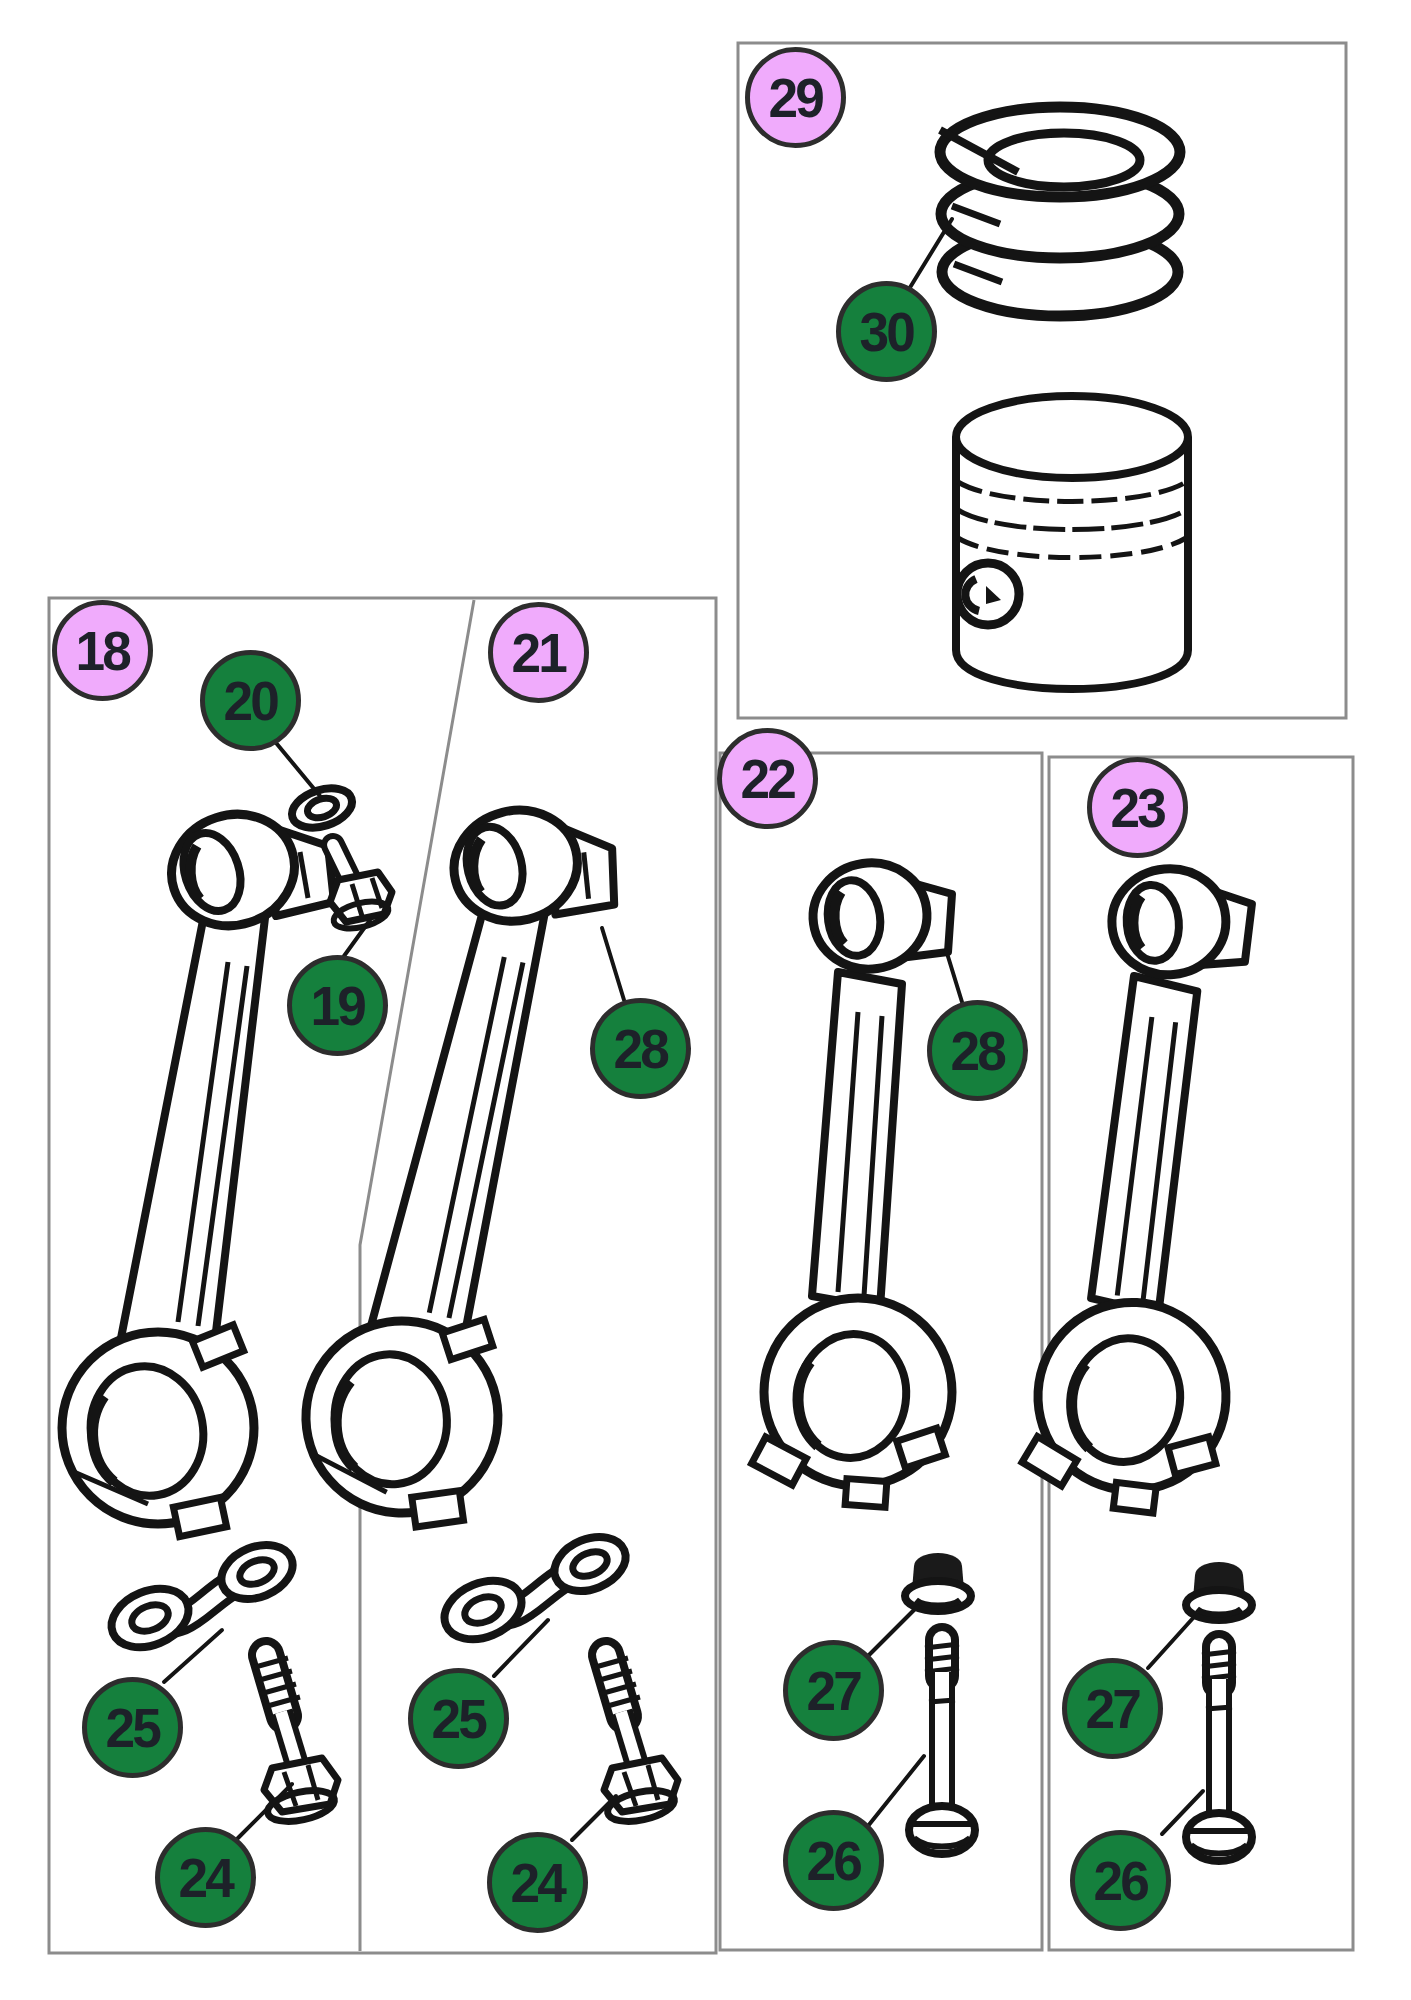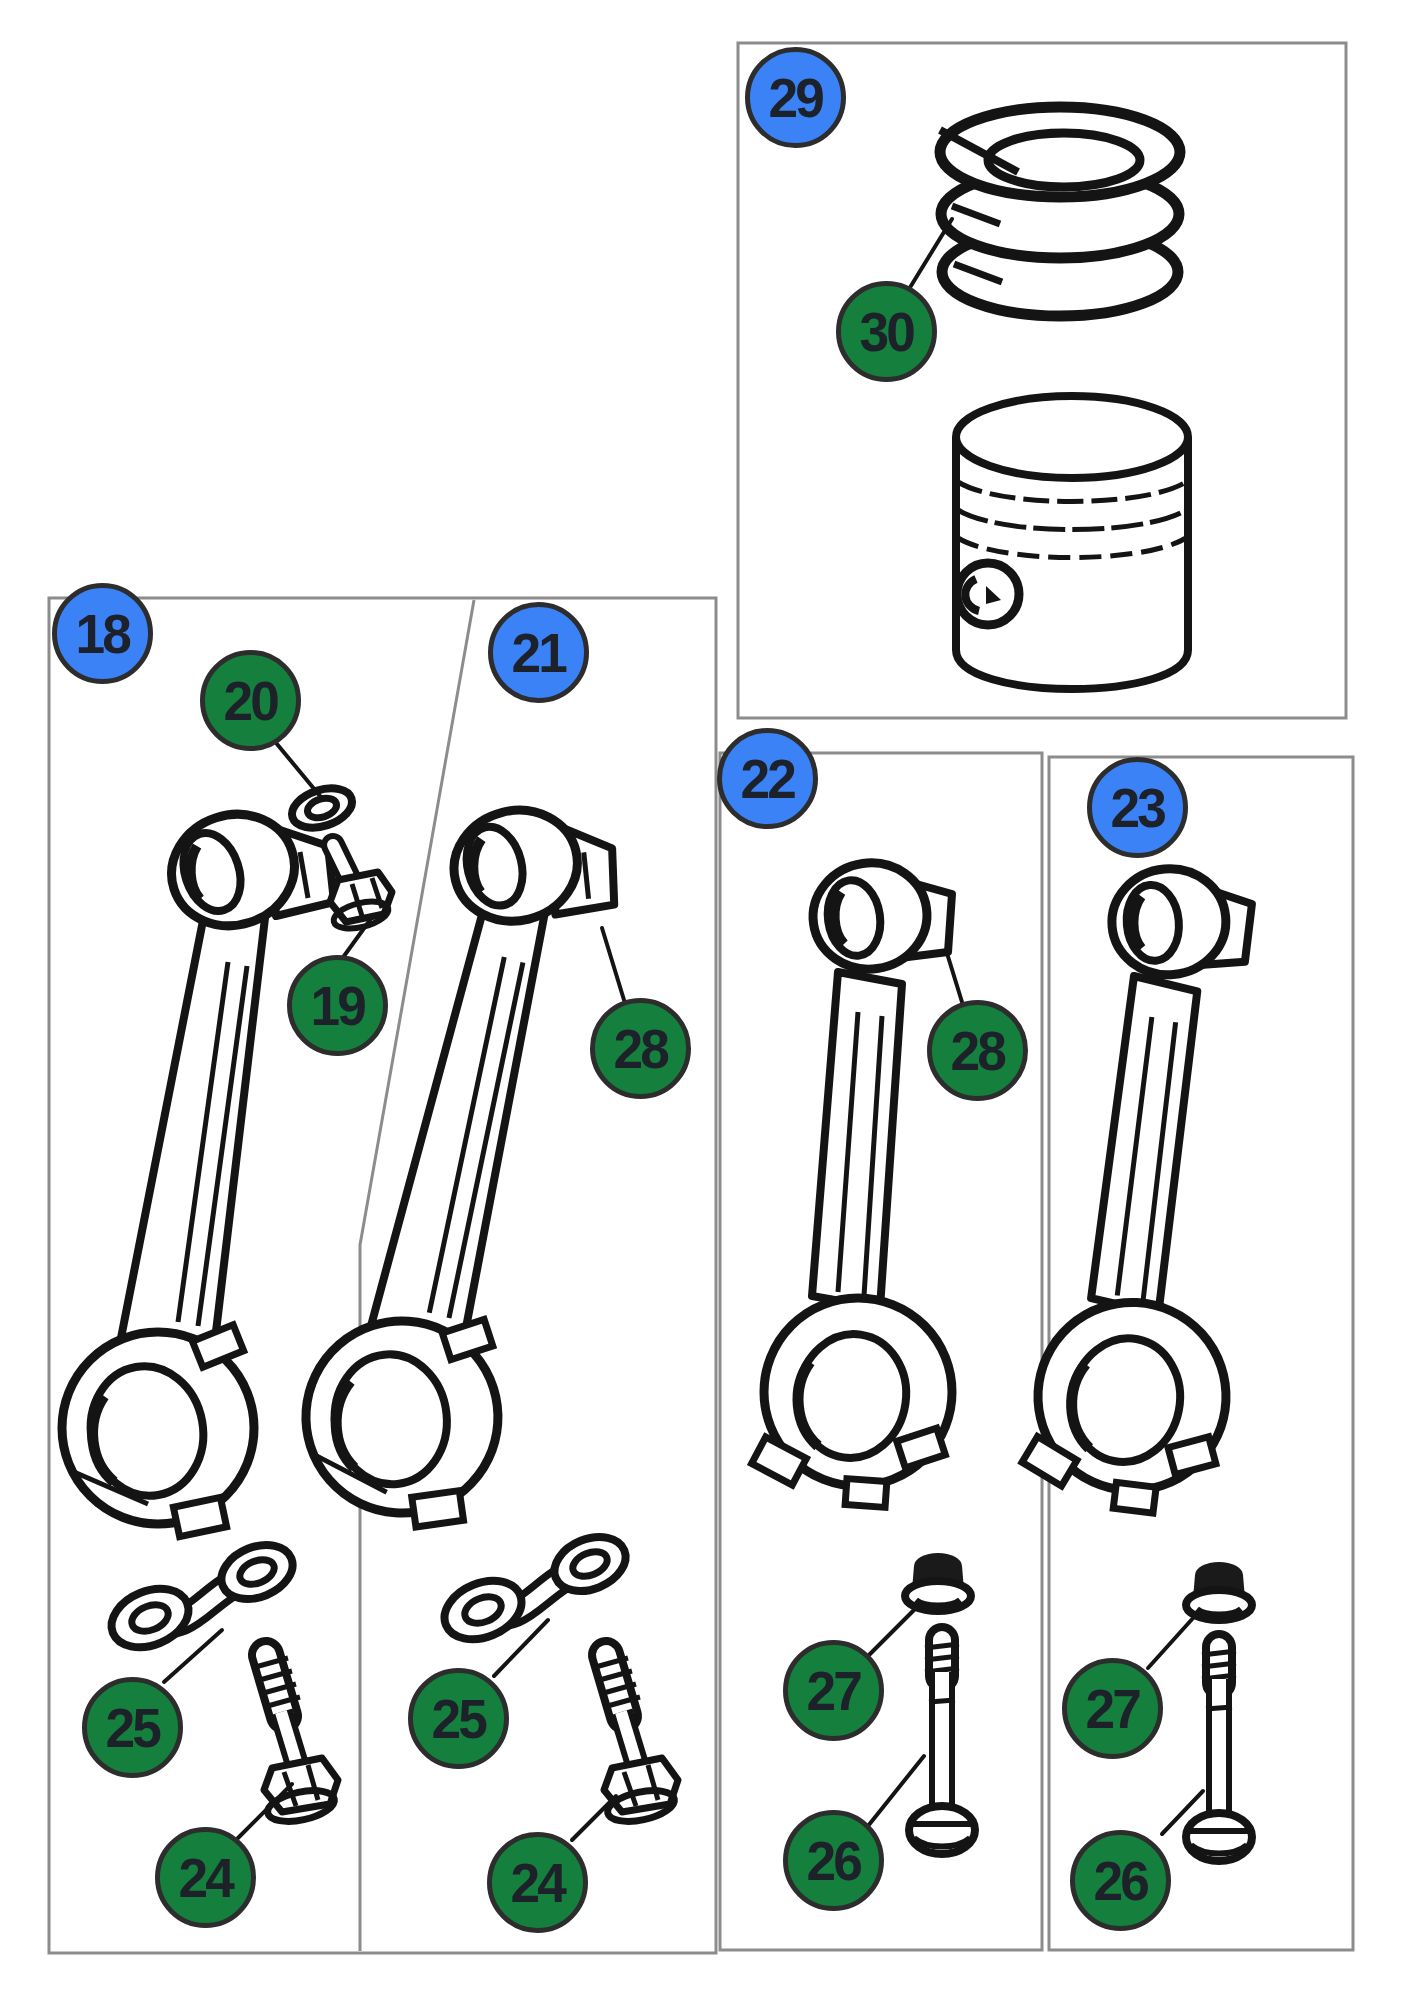--- a/index.html
+++ b/index.html
@@ -12,21 +12,21 @@
   }
   .stage > svg{position:absolute;left:0;top:0;}
   .callout{
     position:absolute;
     width:101px;height:101px;
     box-sizing:border-box;
     border:5px solid #2d2d2d;
     border-radius:50%;
     display:flex;align-items:center;justify-content:center;
   }
-  .badge{background:#3b82f6;}
+  .badge{background:#f0abfc;}
   .part{background:#15803d;}
   .callout span{
     font-weight:700;
     font-size:56px;
     line-height:1;
     letter-spacing:-3px;
     color:#1d2129;
     transform:scaleX(.95);
   }
 </style>
@@ -170,21 +170,21 @@
       <line x1="572" y1="1840" x2="616" y2="1796"></line>
       <line x1="962" y1="1002" x2="946" y2="950"></line>
       <line x1="868" y1="1656" x2="916" y2="1608"></line>
       <line x1="868" y1="1826" x2="924" y2="1756"></line>
       <line x1="1148" y1="1668" x2="1194" y2="1617"></line>
       <line x1="1162" y1="1834" x2="1203" y2="1791"></line>
       <line x1="906" y1="294" x2="952" y2="219"></line>
     </g>
   </svg>
 
-  <div class="callout badge" style="left:52px;top:583px">
+  <div class="callout badge" style="left:52px;top:600px">
       <span>18</span>
     </div>
   <div class="callout badge" style="left:488px;top:602px">
       <span>21</span>
     </div>
   <div class="callout badge" style="left:717px;top:728px">
       <span>22</span>
     </div>
   <div class="callout badge" style="left:1087px;top:757px">
       <span>23</span>

